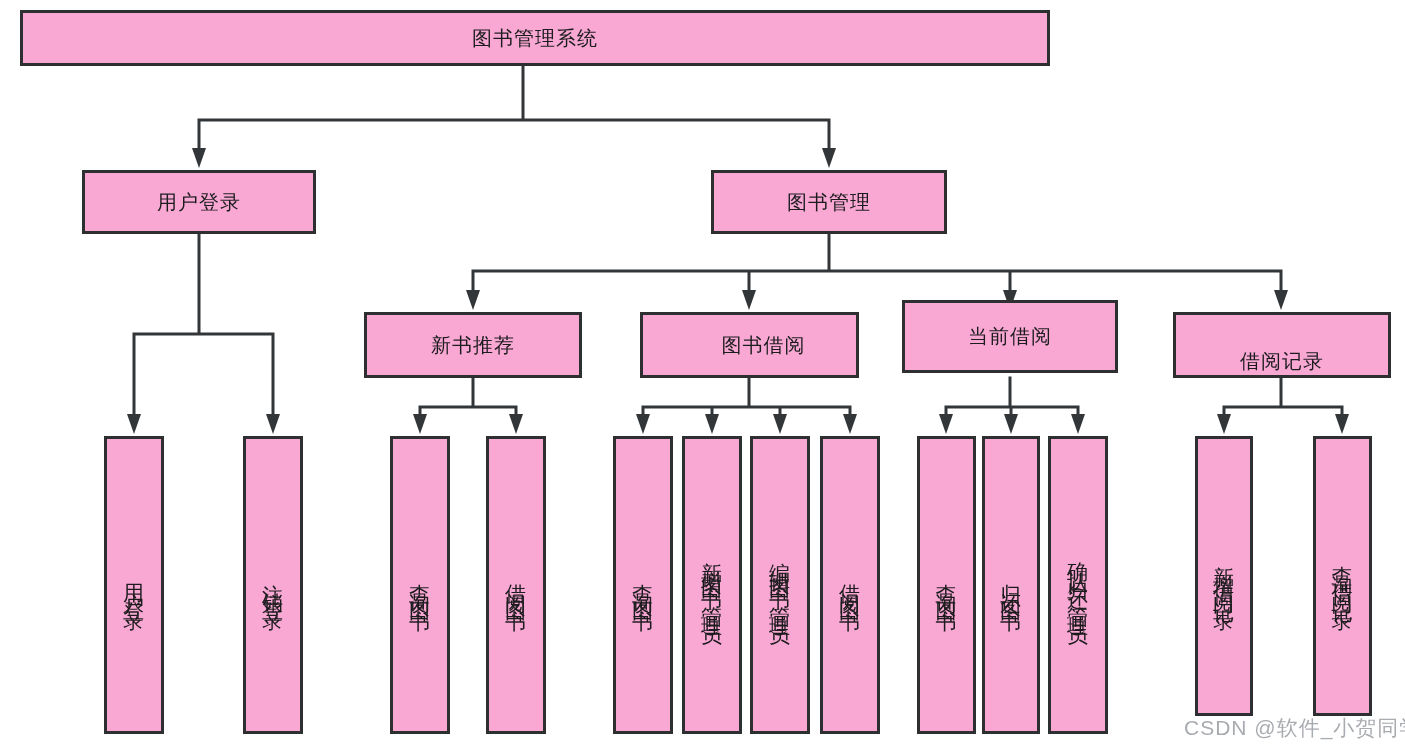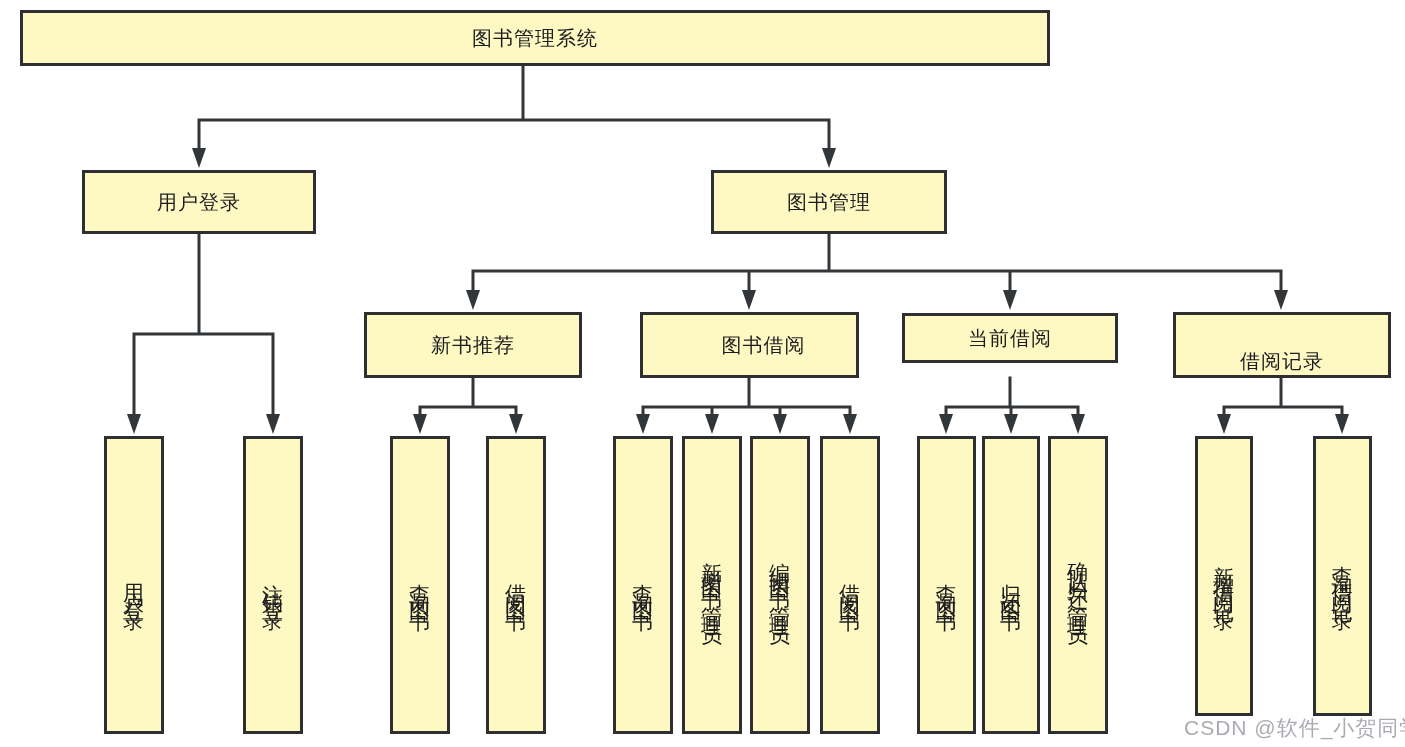--- a/index.html
+++ b/index.html
@@ -15,21 +15,21 @@
     width:1405px;height:747px;
     background:var(--bg);
     overflow:hidden;
     font-family:"Liberation Sans","DejaVu Sans",sans-serif;
   }
   .wires{position:absolute;left:0;top:0;width:1405px;height:747px;display:block;}
   .node{
     position:absolute;
     box-sizing:border-box;
     border:3px solid var(--border);
-    background:#fef9c3;
+    background:#f9a8d4;
     display:flex;
     align-items:center;
     justify-content:center;
     color:var(--text);
     font-size:20px;
     letter-spacing:1px;
     white-space:nowrap;
   }
   .leaf .vtext{
     writing-mode:vertical-rl;
@@ -87,21 +87,21 @@
   <div class="node" style="left:364px;top:312px;width:218px;height:66px;">
     <span>新书推荐</span>
   </div>
 
   <div class="node" style="left:711px;top:170px;width:236px;height:64px;">
     <span>图书管理</span>
   </div>
   <div class="node" style="left:640px;top:312px;width:219px;height:66px;padding-left:28px;">
     <span>图书借阅</span>
   </div>
-  <div class="node" style="left:902px;top:313px;width:216px;height:50px;text-align:center;">
+  <div class="node" style="left:902px;top:300px;width:216px;height:73px;text-align:center;">
     <span>当前借阅</span>
   </div>
   <div class="node" style="left:1173px;top:312px;width:218px;height:66px;align-items:flex-end;">
     <span>借阅记录</span>
   </div>
 
   <div class="node leaf" style="left:104px;top:436px;width:60px;height:298px;">
     <span class="vtext">用户登录</span>
   </div>
   <div class="node leaf" style="left:243px;top:436px;width:60px;height:298px;">

